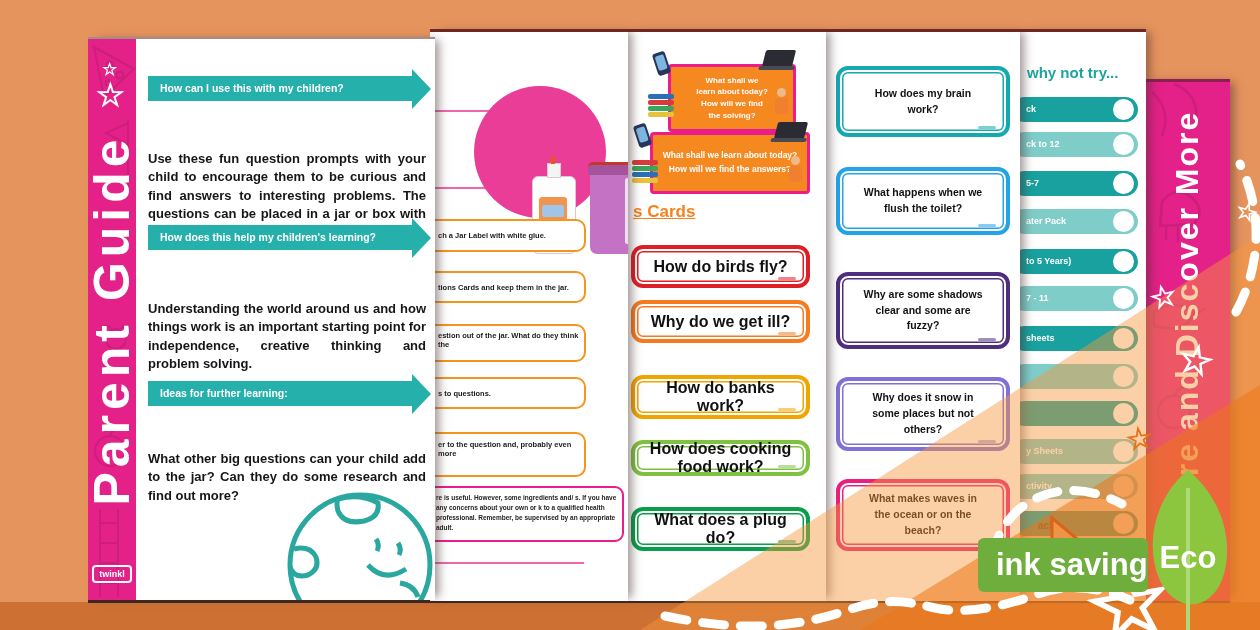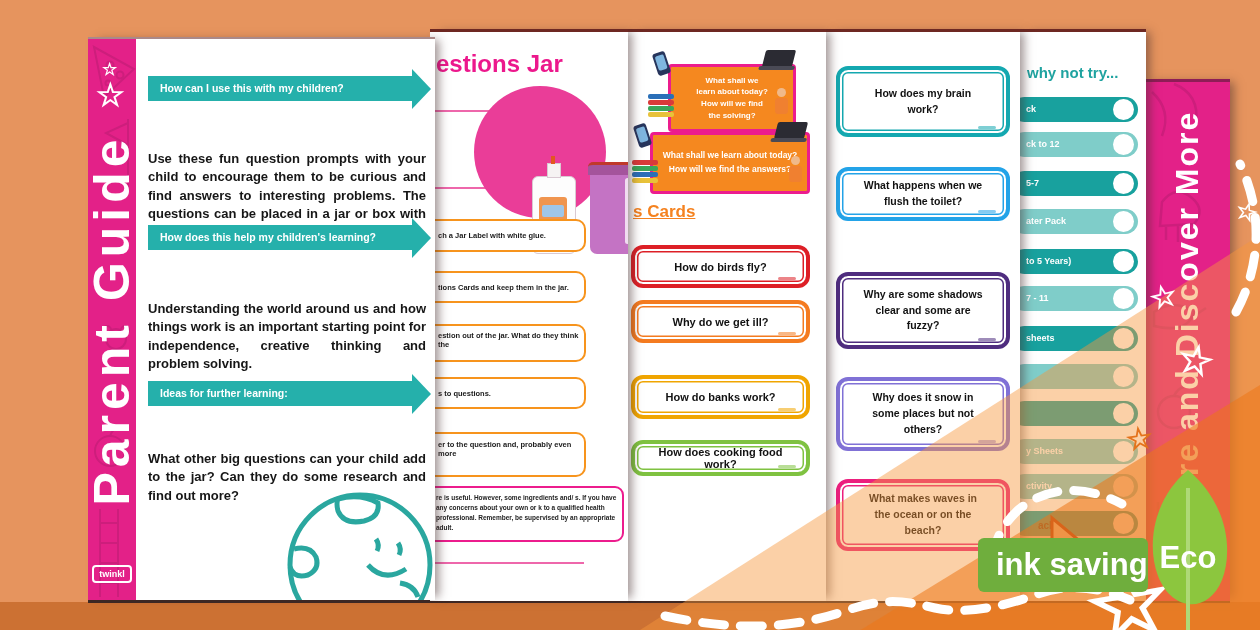--- a/index.html
+++ b/index.html
@@ -46,21 +46,21 @@
          box-sizing:border-box;padding:5px 4px 0 16px;color:#222;font-weight:bold;font-size:6.5px;line-height:1.55;}
   
   .p3{left:540px;width:198px;z-index:4;}
   .p4{left:738px;width:194px;z-index:3;}
   .obanner{position:absolute;background:#f5881f;border:3px solid #ec1c8d;border-radius:4px;color:#fff;
            font-weight:bold;text-align:center;display:flex;flex-direction:column;justify-content:center;}
   .qcard{position:absolute;background:#fff;border:4px solid var(--c);border-radius:12px;
          box-shadow:inset 0 0 0 2px #fff,inset 0 0 0 3.5px var(--c);
          color:#111;font-weight:bold;text-align:center;display:flex;align-items:center;justify-content:center;box-sizing:border-box;}
   .qcard .wm{position:absolute;right:10px;bottom:4px;width:18px;height:3px;border-radius:2px;background:var(--c);opacity:.55;}
-  .p3 .qcard{left:3px;width:179px;height:43px;font-size:11px;padding:0 14px;}
+  .p3 .qcard{left:3px;width:179px;height:43px;font-size:16px;padding:0 14px;}
   .p4 .qcard{left:10px;width:174px;font-size:10.5px;line-height:1.5;padding:0 20px;}
   
   .phone{position:absolute;width:13px;height:23px;background:#27355c;border-radius:3px;transform:rotate(-18deg);}
   .phone::after{content:"";position:absolute;left:2px;top:3px;right:2px;bottom:5px;background:#7fb6df;border-radius:2px;}
   .laptop{position:absolute;width:30px;height:17px;background:#2b2b33;transform:skewX(-14deg);border-radius:2px;}
   .laptop::after{content:"";position:absolute;left:-3px;bottom:-3px;width:36px;height:4px;background:#4a4a55;border-radius:2px;}
   .books{position:absolute;width:26px;}
   .books i{display:block;height:5px;border-radius:2px;margin-bottom:1px;}
   .person{position:absolute;width:15px;}
   .person::before{content:"";display:block;width:9px;height:9px;border-radius:50%;background:#f0b98a;margin:0 auto;}
@@ -133,21 +133,20 @@
           <path d="M58 12 q22 -6 40 4 q2 14 -14 18 q-20 4 -26 -10 q-2 -8 0 -12 Z"></path>
           <path d="M14 62 q16 -4 22 8 q4 12 -8 18 q-14 4 -18 -8"></path>
           <path d="M120 96 q14 2 18 14"></path>
           <path d="M96 52 q4 6 1 12 M118 56 q4 6 1 12"></path>
           <path d="M88 78 q16 18 38 4"></path>
         </g>
       </svg>
     </div>
 
     <div class="page p2">
-      <div class="ptitle" style="left: 6px; top: 18px; font-size: 24px; color: rgb(236, 24, 140);">estions Jar</div>
       <div class="pinkline" style="left:0;top:78px;width:68px;"></div>
       <div class="pinkline" style="left:0;top:155px;width:68px;"></div>
 
       <div class="jarcircle">
         <div class="glue">
             <div class="gluelabel"></div>
           </div>
         <div class="jar"></div>
       </div>
 
@@ -203,28 +202,32 @@
           <span class="wm"></span>
         </div>
       <div class="qcard" style="top: 343px; height: 44px; --c: #f0a500;">
         <span>How do banks work?</span>
           <span class="wm"></span>
         </div>
       <div class="qcard" style="top: 408px; height: 36px; --c: #7fc241;">
         <span>How does cooking food work?</span>
           <span class="wm"></span>
         </div>
+      <div class="qcard" style="top: 475px; height: 44px; --c: #089e4c;">
+        <span>What does a plug do?</span>
+          <span class="wm"></span>
+        </div>
     </div>
 
     <div class="page p4">
       <div class="qcard" style="top: 34px; height: 71px; --c: #14a8b0;">
         <span>How does my brain work?</span>
           <span class="wm"></span>
         </div>
-      <div class="qcard" style="top: 135px; height: 54px; --c: #23a3e8;">
+      <div class="qcard" style="top: 135px; height: 68px; --c: #23a3e8;">
         <span>What happens when we flush the toilet?</span>
           <span class="wm"></span>
         </div>
       <div class="qcard" style="top: 240px; height: 77px; --c: #4f2d7f;">
         <span>Why are some shadows clear and some are fuzzy?</span>
           <span class="wm"></span>
         </div>
       <div class="qcard" style="top: 345px; height: 74px; --c: #8071d6;">
         <span>Why does it snow in some places but not others?</span>
           <span class="wm"></span>

